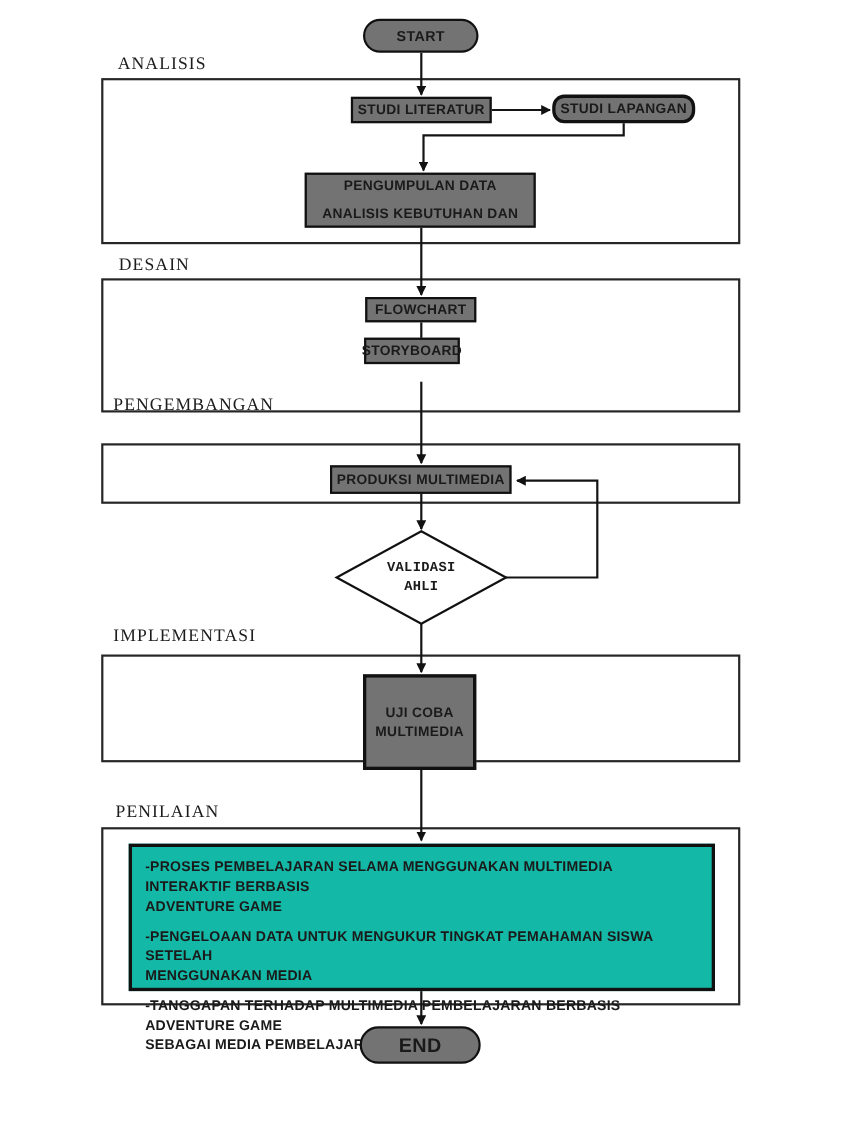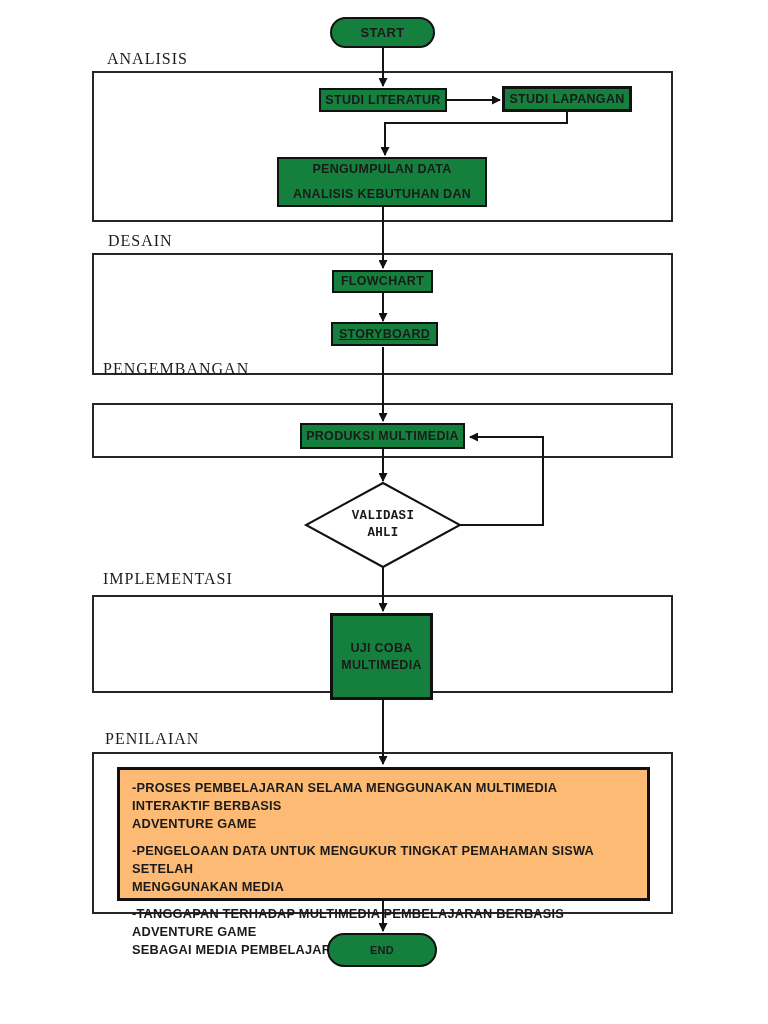--- a/index.html
+++ b/index.html
@@ -2,31 +2,31 @@
 <html><head>
 <meta charset="utf-8">
 <style>
   html,body{margin:0;padding:0;background:#ffffff;}
   .page{position:relative;width:768px;height:1024px;background:#ffffff;overflow:hidden;
         font-family:"Liberation Sans",sans-serif;}
   .wires{position:absolute;left:0;top:0;z-index:2;}
   .sec{position:absolute;border:2px solid #262626;background:transparent;z-index:1;box-sizing:border-box;}
   .sec-label{position:absolute;z-index:3;font-family:"Liberation Serif",serif;font-size:16px;
         letter-spacing:1px;color:#1c1c1c;white-space:nowrap;}
-  .node{position:absolute;z-index:3;background:#15803d;border:2px solid #111111;box-sizing:border-box;
+  .node{position:absolute;z-index:3;background:#737373;border:2px solid #111111;box-sizing:border-box;
         display:flex;flex-direction:column;align-items:center;justify-content:center;
         font-weight:bold;font-size:12.5px;letter-spacing:.3px;color:#1a1a1a;text-align:center;
         line-height:15px;}
   .node.thick{border-width:3px;}
   .oval{border-radius:17px;}
   .multiline{line-height:17px;}
   .wide-gap{line-height:25px;}
   .diamond-text{position:absolute;z-index:3;font-weight:bold;font-size:12.5px;letter-spacing:.3px;
         color:#1a1a1a;text-align:center;line-height:17px;background:transparent;font-family:Liberation Mono, monospace;}
-  .bullets{position:absolute;z-index:3;background:#fdba74;border:3px solid #111111;box-sizing:border-box;
+  .bullets{position:absolute;z-index:3;background:#14b8a6;border:3px solid #111111;box-sizing:border-box;
         padding:9px 12px;font-weight:bold;font-size:12.8px;letter-spacing:.2px;color:#1a1a1a;
         line-height:18px;text-align:left;}
   .bullets p{margin:0 0 9px 0;}
   .bullets p:last-child{margin-bottom:0;}
   .bullets span{display:block;}
 </style>
 </head>
 <body>
 
 <div class="page">
@@ -66,34 +66,34 @@
   </svg>
 
   <div class="node oval" style="left:330px;top:17px;width:105px;height:31px;font-size:13px;">
     <span>START</span>
   </div>
 
   <div class="node" style="left:319px;top:88px;width:128px;height:24px;">
     <span>STUDI LITERATUR</span>
   </div>
 
-  <div class="node thick" style="left:502px;top:86px;width:130px;height:26px;">
+  <div class="node thick" style="left:502px;top:86px;width:130px;height:26px;border-radius:11px;">
     <span>STUDI LAPANGAN</span>
   </div>
 
   <div class="node wide-gap" style="left:277px;top:157px;width:210px;height:50px;">
     <span>PENGUMPULAN DATA</span>
     <span>ANALISIS KEBUTUHAN DAN</span>
   </div>
 
   <div class="node" style="left:332px;top:270px;width:101px;height:23px;">
     <span>FLOWCHART</span>
   </div>
 
-  <div class="node" style="left:331px;top:322px;width:107px;height:24px;text-decoration:underline;">
+  <div class="node" style="left:331px;top:307px;width:87px;height:24px;">
     <span>STORYBOARD</span>
   </div>
 
   <div class="node" style="left:300px;top:423px;width:165px;height:26px;">
     <span>PRODUKSI MULTIMEDIA</span>
   </div>
 
   <div class="diamond-text" style="left:333px;top:508px;width:100px;">
     <span style="display:block">VALIDASI</span>
     <span style="display:block">AHLI</span>
@@ -112,17 +112,17 @@
     <p>
       <span>-PENGELOAAN DATA UNTUK MENGUKUR TINGKAT PEMAHAMAN SISWA SETELAH</span>
       <span>MENGGUNAKAN MEDIA</span>
     </p>
     <p>
       <span>-TANGGAPAN TERHADAP MULTIMEDIA PEMBELAJARAN BERBASIS ADVENTURE GAME</span>
       <span>SEBAGAI MEDIA PEMBELAJARAN</span>
     </p>
   </div>
 
-  <div class="node oval" style="left:327px;top:933px;width:110px;height:34px;font-size:11px;">
+  <div class="node oval" style="left:327px;top:933px;width:110px;height:34px;font-size:18px;">
     <span>END</span>
   </div>
 
 </div>
 
 </body></html>

